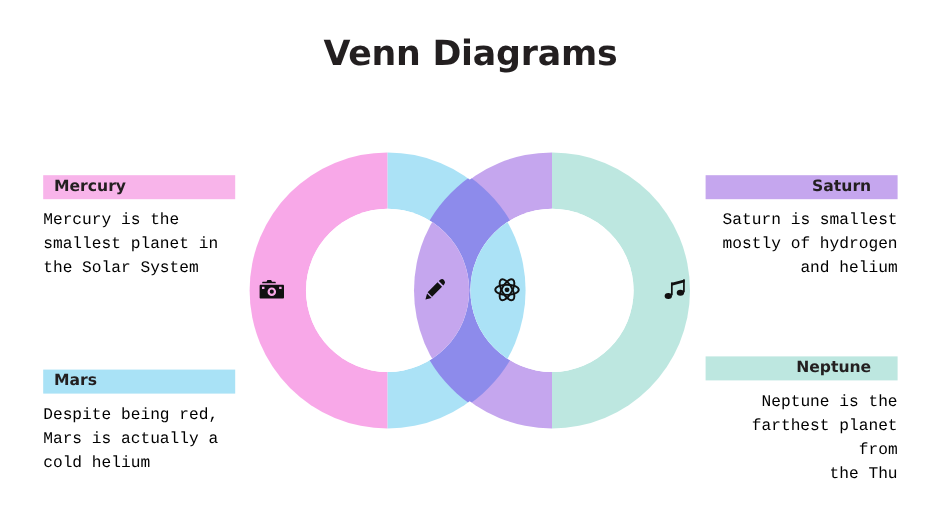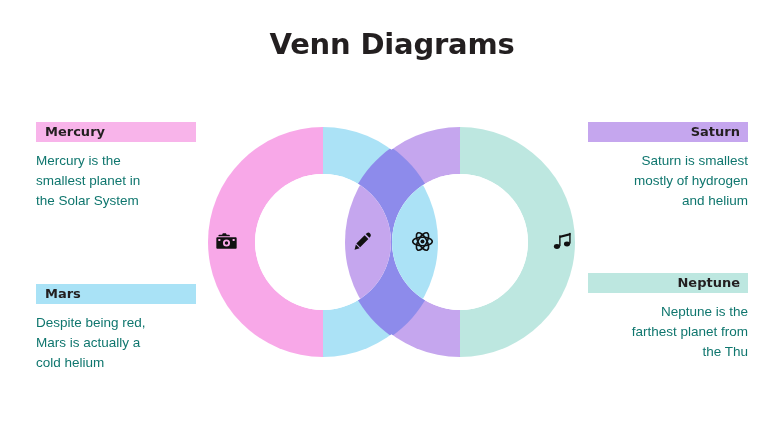--- a/index.html
+++ b/index.html
@@ -50,30 +50,31 @@
   .block-neptune { top: 273px; }
 
   .banner {
     height: 20px;
     line-height: 20px;
     font-family: "DejaVu Sans", sans-serif;
     font-size: 13px;
     font-weight: 700;
     color: #231f20;
     box-sizing: border-box;
+    margin-top: 24px;
   }
   .banner-left  { text-align: left;  padding-left: 9px; }
-  .banner-right { text-align: right; padding-right: 8px; }
+  .banner-right { text-align: right; padding-right: 22px; }
 
   .body-text {
     margin-top: 9px;
-    font-family: Liberation Sans, sans-serif;
+    font-family: Liberation Mono, monospace;
     font-size: 13.5px;
     line-height: 20px;
-    color: #0f766e;
+    color: #000000;
     white-space: pre-line;
   }
   .body-left  { text-align: left; }
   .body-right { text-align: right; }
 
   
   .venn {
     position: absolute;
     left: 192px;
     top: 112px;

